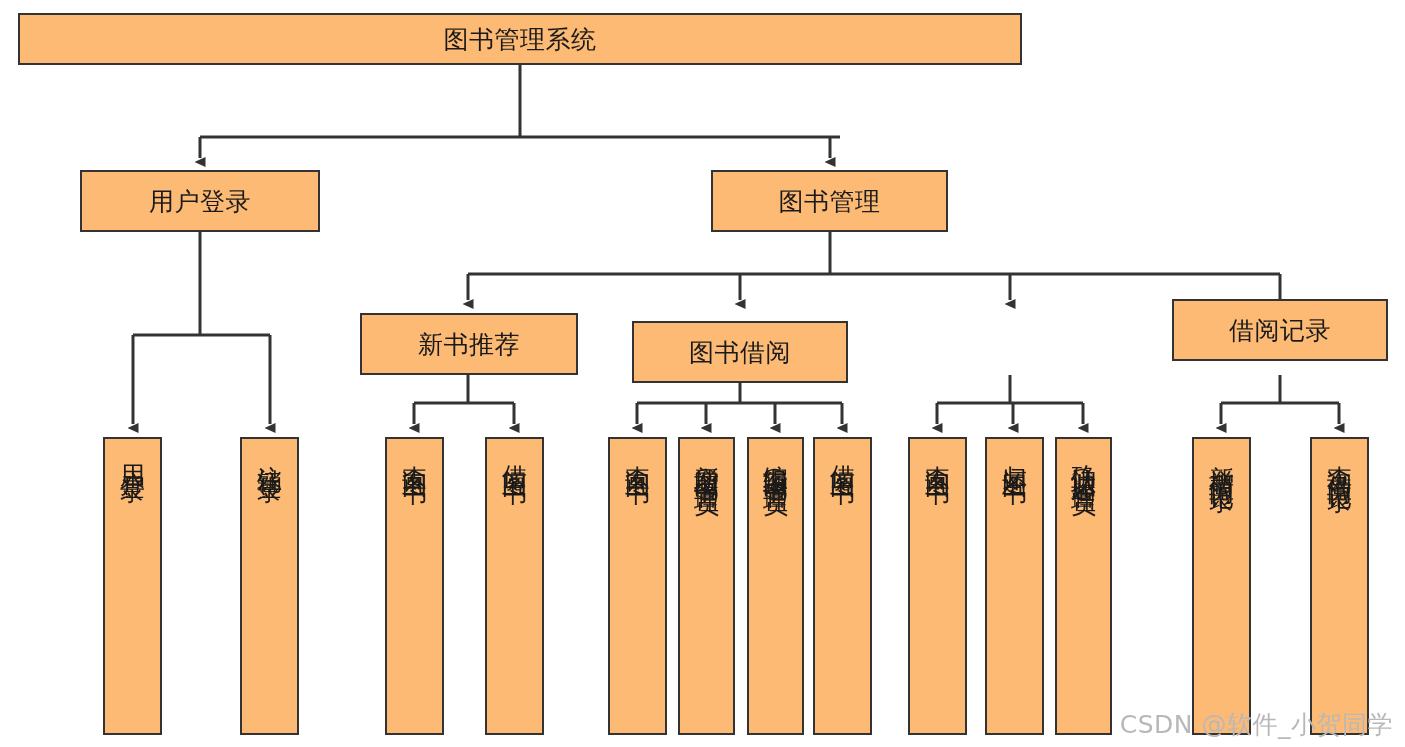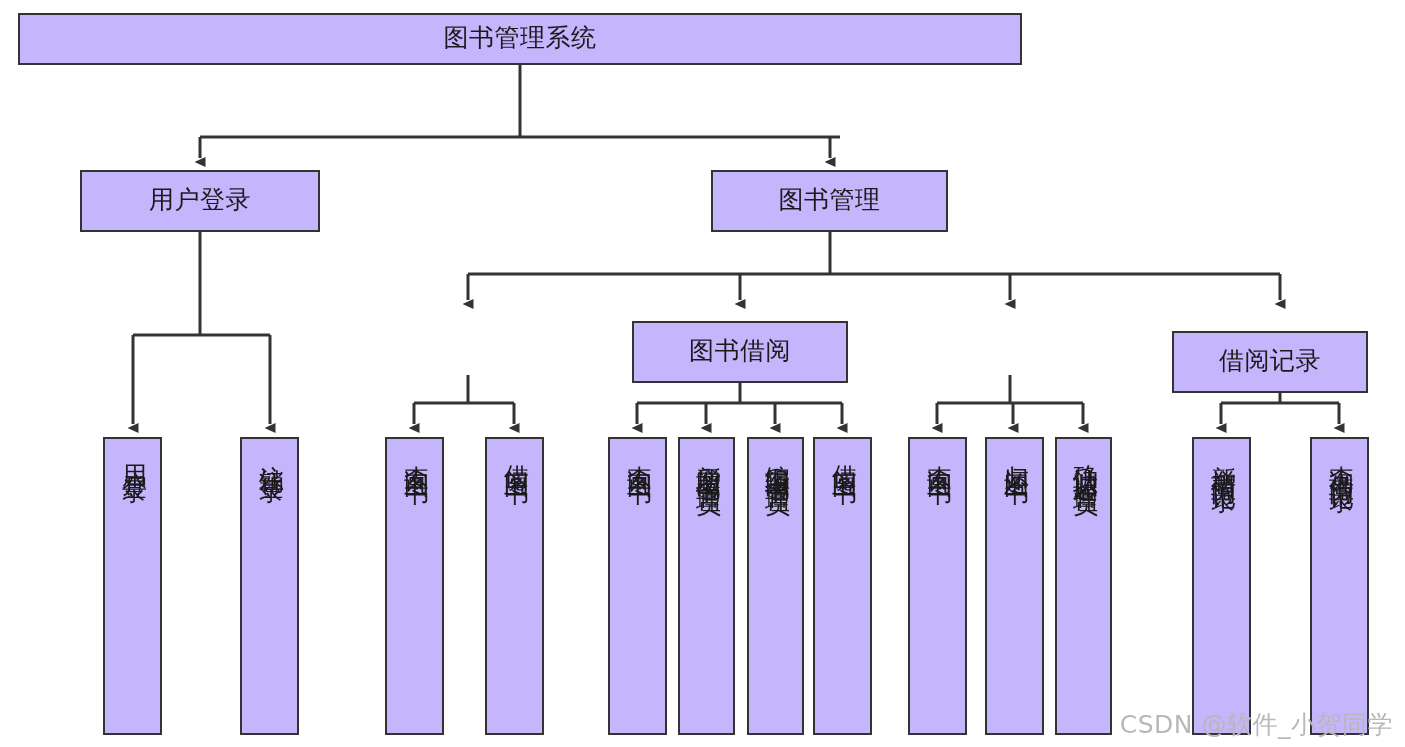--- a/index.html
+++ b/index.html
@@ -20,26 +20,25 @@
     left: 0;
     top: 0;
     width: 1405px;
     height: 747px;
     pointer-events: none;
   }
   .node {
     position: absolute;
     box-sizing: border-box;
     border: 2.5px solid #333333;
-    background: #c4b5fd;
+    background: #fdba74;
     display: flex;
     align-items: center;
     justify-content: center;
     color: #1a1a1a;
-    font-family: Liberation Mono, monospace;
   }
   .node .lbl {
     display: block;
     text-align: center;
     line-height: 1.08;
     white-space: pre;
   }
   .node.horiz .lbl {
     font-size: 25px;
     letter-spacing: 0.5px;
@@ -130,24 +129,27 @@
     <span class="lbl">图书管理系统</span>
   </div>
 
   <div class="node horiz" style="left: 80px; top: 170px; width: 240px; height: 62px;">
     <span class="lbl">用户登录</span>
   </div>
   <div class="node horiz" style="left: 711px; top: 170px; width: 237px; height: 62px;">
     <span class="lbl">图书管理</span>
   </div>
 
+  <div class="node horiz" style="left: 360px; top: 313px; width: 218px; height: 62px;">
+    <span class="lbl">新书推荐</span>
+  </div>
   <div class="node horiz" style="left: 632px; top: 313px; width: 216px; height: 62px; margin-top: 8px;">
     <span class="lbl">图书借阅</span>
   </div>
-  <div class="node horiz" style="left: 1172px; top: 331px; width: 196px; height: 62px;">
+  <div class="node horiz" style="left: 1172px; top: 299px; width: 216px; height: 62px;">
     <span class="lbl">借阅记录</span>
   </div>
 
   <div class="node vert" style="left: 103px; top: 437px; width: 59px; height: 298px;">
     <span class="lbl">用户登录</span>
   </div>
   <div class="node vert" style="left: 240px; top: 437px; width: 59px; height: 298px;">
     <span class="lbl">注销登录</span>
   </div>
   <div class="node vert" style="left: 385px; top: 437px; width: 59px; height: 298px;">

